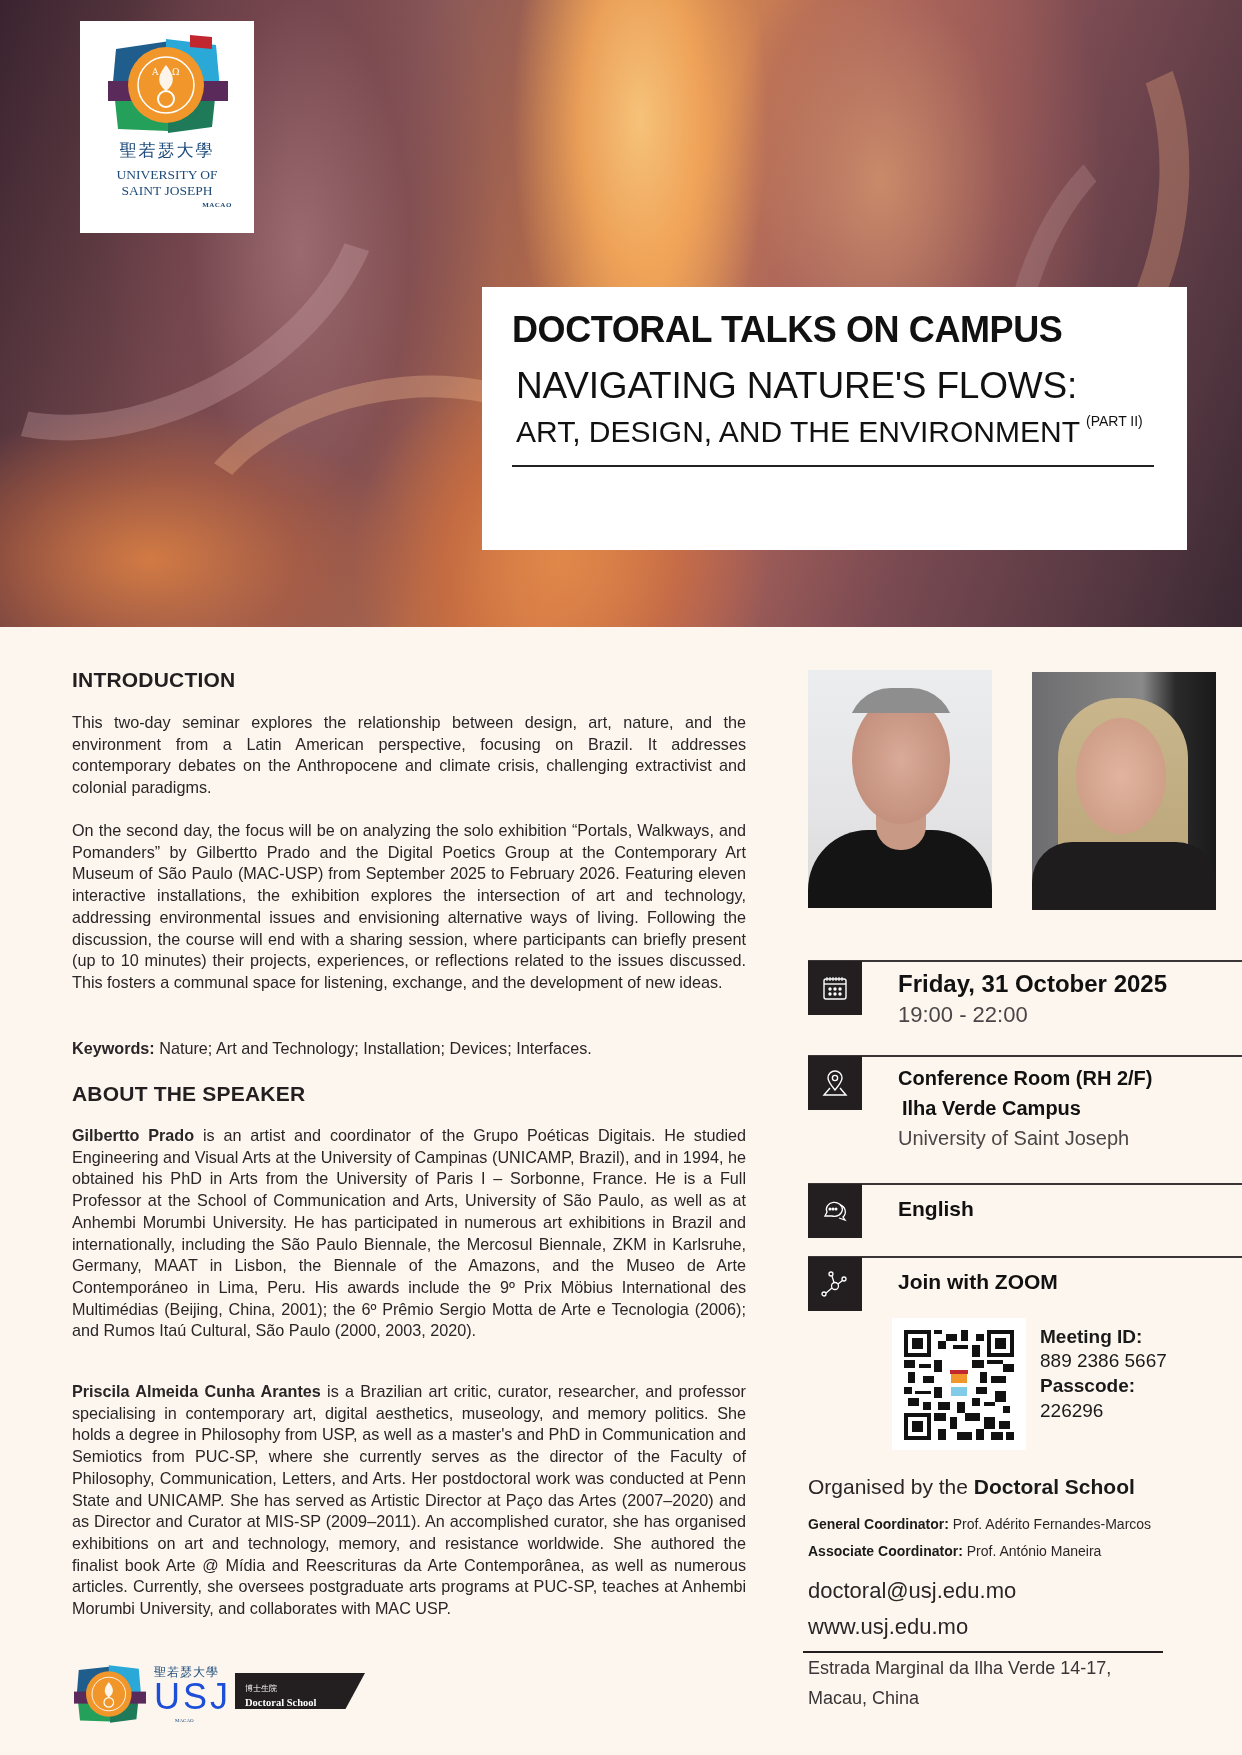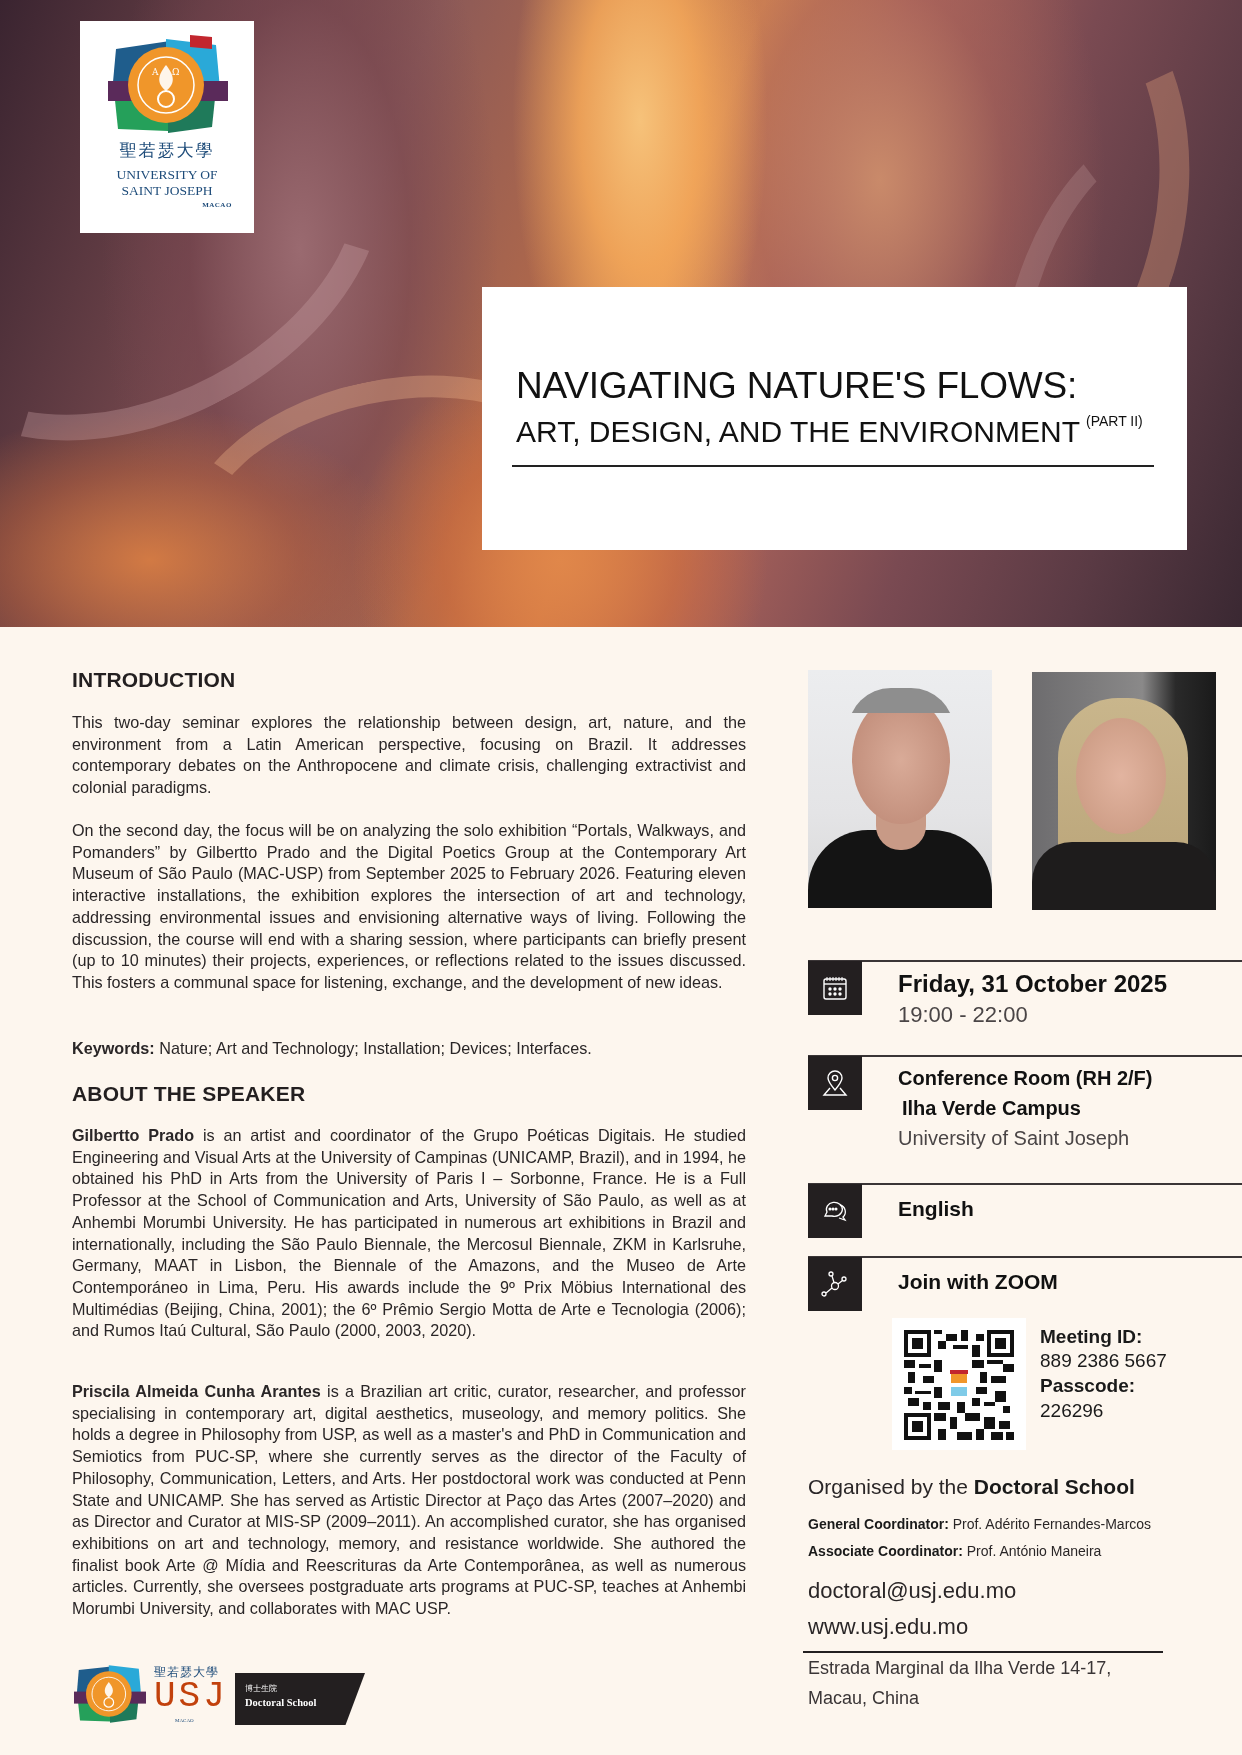--- a/index.html
+++ b/index.html
@@ -47,23 +47,23 @@
   #intro-p1 { position: absolute; top: 44px; width: 674px; }
   #intro-p2 { position: absolute; top: 152px; width: 674px; }
   #keywords { position: absolute; top: 370px; width: 674px; }
   #about-h { position: absolute; top: 414px; }
   #bio1 { position: absolute; top: 457px; width: 674px; }
   #bio2 { position: absolute; top: 713px; width: 674px; }
 
   .footer-logos { position: absolute; left: 72px; top: 1662px; width: 300px; height: 70px; }
   .fl-mark { position: absolute; left: 0; top: 2px; width: 76px; height: 60px; }
   .fl-cn { position: absolute; left: 82px; top: 2px; font-family: "DejaVu Serif", serif; font-size: 12px; color: #1e4c7a; letter-spacing: 1px; }
-  .fl-usj { position: absolute; left: 82px; top: 14px; font-family: Liberation Mono, monospace; font-size: 36px; color: #c2410c; letter-spacing: 3px; }
+  .fl-usj { position: absolute; left: 82px; top: 14px; font-family: Liberation Sans, sans-serif; font-size: 36px; color: #1d4ed8; letter-spacing: 3px; }
   .fl-macao { position: absolute; left: 103px; top: 56px; font-size: 5px; color: #1e4c7a; font-family: "Liberation Serif", serif; }
-  .fl-ds { position: absolute; left: 163px; top: 11px; width: 130px; height: 52px; background: #231f20; clip-path: polygon(0 0, 100% 0, 85% 100%, 0 100%); }
+  .fl-ds { position: absolute; left: 163px; top: 11px; width: 130px; height: 36px; background: #231f20; clip-path: polygon(0 0, 100% 0, 85% 100%, 0 100%); }
   .fl-ds-cn { position: absolute; left: 10px; top: 10px; color: #fff; font-size: 8px; font-family: "DejaVu Sans", sans-serif; }
   .fl-ds-en { position: absolute; left: 10px; top: 24px; color: #fff; font-size: 10.5px; font-family: "Liberation Serif", serif; font-weight: bold; }
 
   
   .photo { position: absolute; background: #ddd; overflow: hidden; }
   #photo-gp { left: 808px; top: 670px; width: 184px; height: 238px; background: linear-gradient(#ecedef 0%, #e4e4e6 60%, #d8d8d8 100%); }
   #photo-pa { left: 1032px; top: 672px; width: 184px; height: 238px; background: linear-gradient(90deg, #6d6c6e 0%, #8a8989 60%, #2a2a2a 78%, #1a1a1a 100%); }
   .face { position: absolute; border-radius: 50%; }
   .body { position: absolute; }
 
@@ -106,20 +106,21 @@
       <text x="44" y="40" font-size="9" fill="#fff" font-family="DejaVu Serif, serif">A</text>
       <text x="64" y="40" font-size="9" fill="#fff" font-family="DejaVu Serif, serif">Ω</text>
     </svg>
     <div class="logo-cn">聖若瑟大學</div>
     <div class="logo-en l1">UNIVERSITY OF</div>
     <div class="logo-en l2">SAINT JOSEPH</div>
     <div class="logo-en l3">MACAO</div>
   </div>
 
   <div class="title-card">
+    <div class="t-main">DOCTORAL TALKS ON CAMPUS</div>
     <div class="t-sub1">NAVIGATING NATURE'S FLOWS:</div>
     <div class="t-sub2"><span>ART, DESIGN, AND THE ENVIRONMENT</span><sup>(PART II)</sup></div>
     <div class="t-rule"></div>
   </div>
 </div>
 
 <div class="left">
   <div id="intro-h" class="h2">INTRODUCTION</div>
   <div id="intro-p1" class="p">This two-day seminar explores the relationship between design, art, nature, and the environment from a Latin American perspective, focusing on Brazil. It addresses contemporary debates on the Anthropocene and climate crisis, challenging extractivist and colonial paradigms.</div>
   <div id="intro-p2" class="p">On the second day, the focus will be on analyzing the solo exhibition “Portals, Walkways, and Pomanders” by Gilbertto Prado and the Digital Poetics Group at the Contemporary Art Museum of São Paulo (MAC-USP) from September 2025 to February 2026. Featuring eleven interactive installations, the exhibition explores the intersection of art and technology, addressing environmental issues and envisioning alternative ways of living. Following the discussion, the course will end with a sharing session, where participants can briefly present (up to 10 minutes) their projects, experiences, or reflections related to the issues discussed. This fosters a communal space for listening, exchange, and the development of new ideas.</div>

